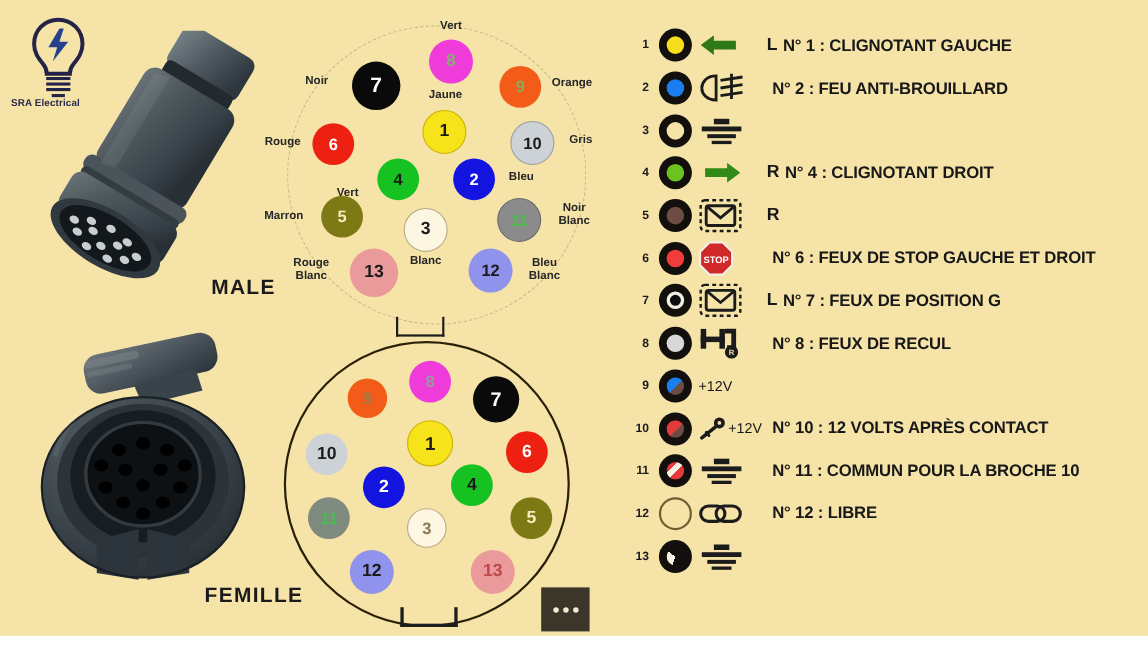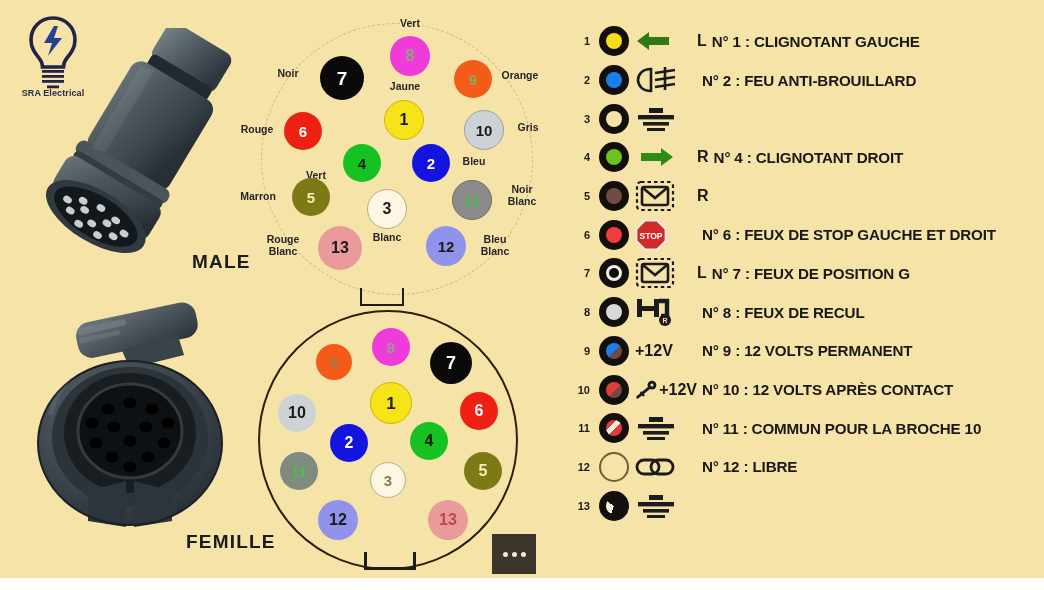--- a/index.html
+++ b/index.html
@@ -20,21 +20,20 @@
     position: absolute; left: 0; bottom: 0;
     width: 1044px; height: 12px;
     background: #ffffff;
   }
 
   
   .logo { position: absolute; left: 10px; top: 12px; width: 86px; height: 92px; }
   .logo svg { display:block; }
   .logo-text {
     position: absolute; left: 0; top: 76px; width: 86px;
-    text-align: center;
     font-size: 9px; font-weight: 600; color: #2a2a4a;
     font-family: "Liberation Sans", sans-serif;
     letter-spacing: .1px;
   }
 
   
   .photo { position: absolute; }
   .photo svg { display: block; }
 
   .photo-label {
@@ -151,21 +150,21 @@
   .row-text {
     font-family: "Liberation Sans", sans-serif;
     font-weight: 700;
     font-size: 15.2px;
     color: #181818;
     letter-spacing: -0.15px;
     white-space: nowrap;
   }
   .v12 {
     font-family:"Liberation Sans", sans-serif;
-    font-weight:700; font-size:16px; color:#181818;
+    font-weight:400; font-size:13px; color:#181818;
   }
 </style>
 </head>
 <body>
 
 <div id="root">
 
   <div class="logo">
     <svg width="86" height="78" viewBox="0 0 86 78">
       <path d="M43 6 C30 6 21 16 21 28 C21 36 25 41 29 46 C31.5 49 32.5 52 32.5 55 L53.5 55 C53.5 52 54.5 49 57 46 C61 41 65 36 65 28 C65 16 56 6 43 6 Z" fill="none" stroke="#232347" stroke-width="3.6"></path>
@@ -557,21 +556,20 @@
       <div class="pin-dot">
         <div class="outer"></div>
         <div class="inner-half">
           <span style="background:linear-gradient(135deg,#1b7ef0 0%,#1b7ef0 52%,#6d4c43 52%,#6d4c43 100%);"></span>
         </div>
       </div>
       <div class="icon-cell">
         <span class="v12">+12V</span>
       </div>
       <div class="side-letter"></div>
-      <div class="row-text">N° 9 : 12 VOLTS PERMANENT</div>
     </div>
 
     <div class="legend-row">
       <div class="row-num">10</div>
       <div class="pin-dot">
         <div class="outer"></div>
         <div class="inner-half">
           <span style="background:linear-gradient(135deg,#e33b3b 0%,#e33b3b 55%,#6d4c43 55%,#6d4c43 100%);"></span>
         </div>
       </div>

